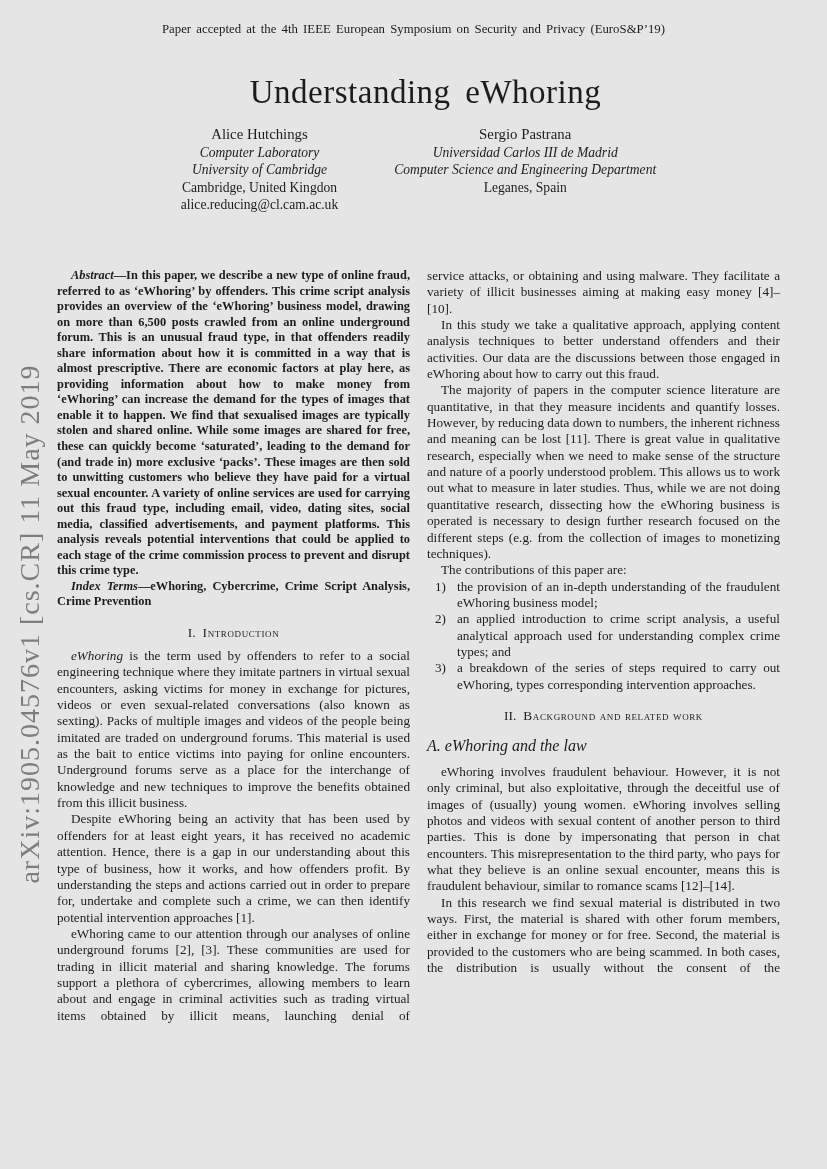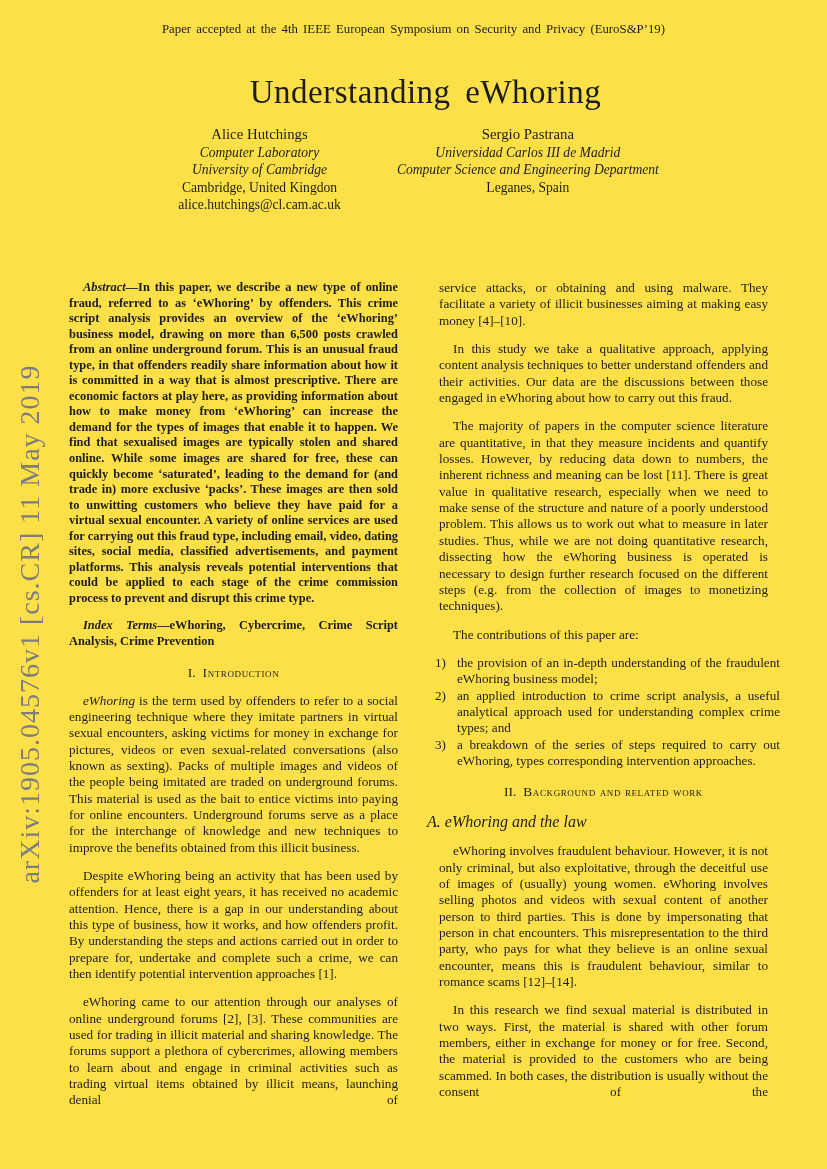--- a/index.html
+++ b/index.html
@@ -1,20 +1,20 @@
 <!DOCTYPE html>
 <html><head>
 <meta charset="utf-8">
 <style>
   html, body { margin: 0; padding: 0; background: #ffffff; }
   .page {
     position: relative;
     width: 827px;
     height: 1169px;
-    background: #fde047;
+    background: #e5e5e5;
     font-family: "Liberation Serif", "DejaVu Serif", serif;
     color: #1c1c1c;
     overflow: hidden;
   }
 
   
   .acceptance {
     position: absolute;
     top: 22px;
     left: 0;
@@ -72,21 +72,21 @@
   .columns {
     position: absolute;
     top: 268px;
     left: 57px;
     width: 723px;
     display: flex;
     gap: 17px;
   }
   .col { width: 353px; text-align: justify; }
 
-  p { margin: 12px; font-size: 13.2px; line-height: 16.35px; }
+  p { margin: 0; font-size: 13.2px; line-height: 16.35px; }
   p.indent { text-indent: 14px; }
   p.cutoff { text-align-last: justify; }
 
   .abstract, .index-terms {
     font-weight: bold;
     font-size: 12.4px;
     line-height: 15.55px;
     text-indent: 14px;
   }
   .lbl-ital { font-style: italic; }
@@ -120,21 +120,21 @@
   <div class="acceptance">Paper accepted at the 4th IEEE European Symposium on Security and Privacy (EuroS&amp;P’19)</div>
 
   <h1 class="paper-title">Understanding eWhoring</h1>
 
   <div class="authors">
     <div class="author">
       <div class="name">Alice Hutchings</div>
       <div class="ital">Computer Laboratory</div>
       <div class="ital">University of Cambridge</div>
       <div>Cambridge, United Kingdon</div>
-      <div>alice.hutchings@cl.cam.ac.uk</div>
+      <div>alice.reducing@cl.cam.ac.uk</div>
     </div>
     <div class="author">
       <div class="name">Sergio Pastrana</div>
       <div class="ital">Universidad Carlos III de Madrid</div>
       <div class="ital">Computer Science and Engineering Department</div>
       <div>Leganes, Spain</div>
     </div>
   </div>
 
   <div class="arxiv">arXiv:1905.04576v1  [cs.CR]  11 May 2019</div>

